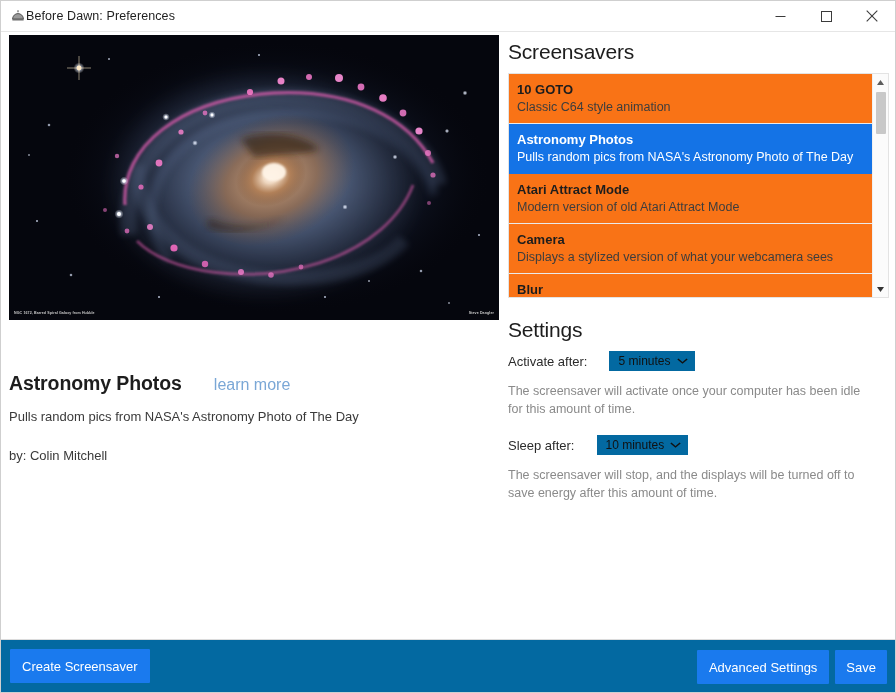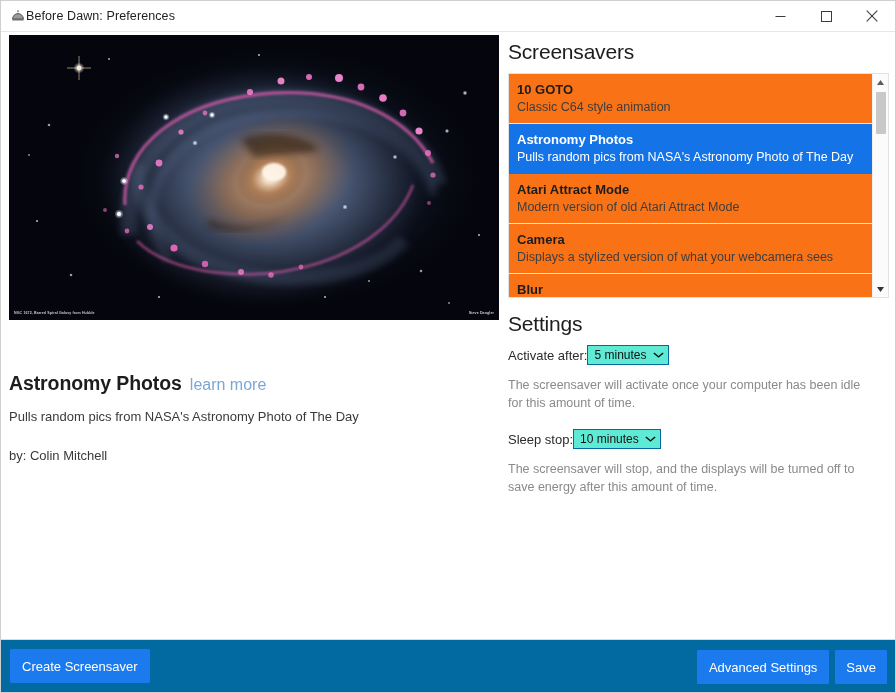--- a/index.html
+++ b/index.html
@@ -68,21 +68,21 @@
     left: 8px; top: 340px;
     width: 480px;
   }
   .detail-title-row { display: flex; align-items: baseline; gap: 8px; }
   .detail-title {
     font-size: 19.5px; color: #1d1d1d; font-weight: bold;
     letter-spacing: -.1px;
   }
   .detail-link {
     font-size: 16px; color: #7aa7d6;
-    text-decoration: none; cursor: pointer;
+    text-decoration: none; cursor: pointer; margin-left: 24px;
   }
   .detail-desc {
     margin-top: 14px;
     font-size: 13px; color: #3a3a3a;
   }
   .detail-author {
     margin-top: 24px;
     font-size: 13px; color: #3a3a3a;
   }
 
@@ -148,30 +148,30 @@
   }
   .vscroll-thumb {
     position: absolute;
     top: 18px; left: 3px;
     width: 10px; height: 42px;
     background: #c8c8c8;
     border-radius: 1px;
   }
 
   
-  .settings { margin-top: 14px; }
+  .settings { margin-top: 20px; }
   .setting-row {
-    display: flex; align-items: center; gap: 0;
+    display: flex; align-items: center; gap: 22px;
     margin-top: 3px;
   }
   .setting-label { font-size: 13px; color: #2b2b2b; }
   .dropdown {
     position: relative;
-    border: 1px solid #0369a1;
-    background: #5eead4;
+    border: 3px solid #0369a1;
+    background: #0369a1;
     height: 20px;
     display: flex; align-items: center;
     padding: 0 5px 0 6px; gap: 7px;
     cursor: pointer;
   }
   .dropdown .dd-val { font-size: 12px; color: #111; white-space: nowrap; }
   .dropdown .dd-caret {
     font-size: 9px; color: #111; line-height: 1;
     transform: scaleX(1.25);
   }
@@ -442,21 +442,21 @@
             <span class="dd-caret">
               <svg width="9" height="6" viewBox="0 0 9 6" aria-hidden="true">
                   <path d="M.8 1 L4.5 4.8 L8.2 1" stroke="#111" stroke-width="1.2" fill="none"></path>
                 </svg>
             </span>
           </div>
         </div>
         <div class="setting-help">The screensaver will activate once your computer has been idle for this amount of time.</div>
 
         <div class="setting-row" style="margin-top:17px;">
-          <span class="setting-label">Sleep stop:</span>
+          <span class="setting-label">Sleep after:</span>
           <div class="dropdown">
             <span class="dd-val">10 minutes</span>
             <span class="dd-caret">
               <svg width="9" height="6" viewBox="0 0 9 6" aria-hidden="true">
                   <path d="M.8 1 L4.5 4.8 L8.2 1" stroke="#111" stroke-width="1.2" fill="none"></path>
                 </svg>
             </span>
           </div>
         </div>
         <div class="setting-help">The screensaver will stop, and the displays will be turned off to save energy after this amount of time.</div>

